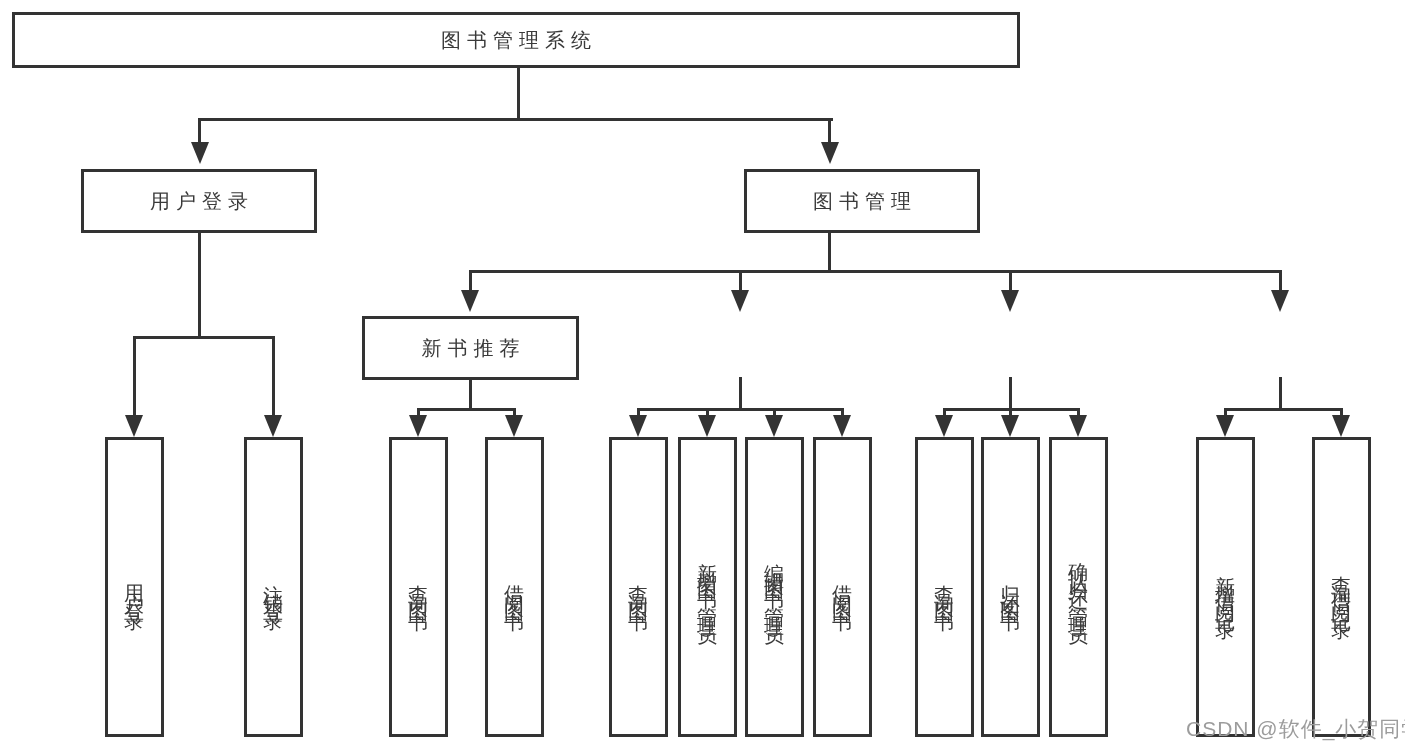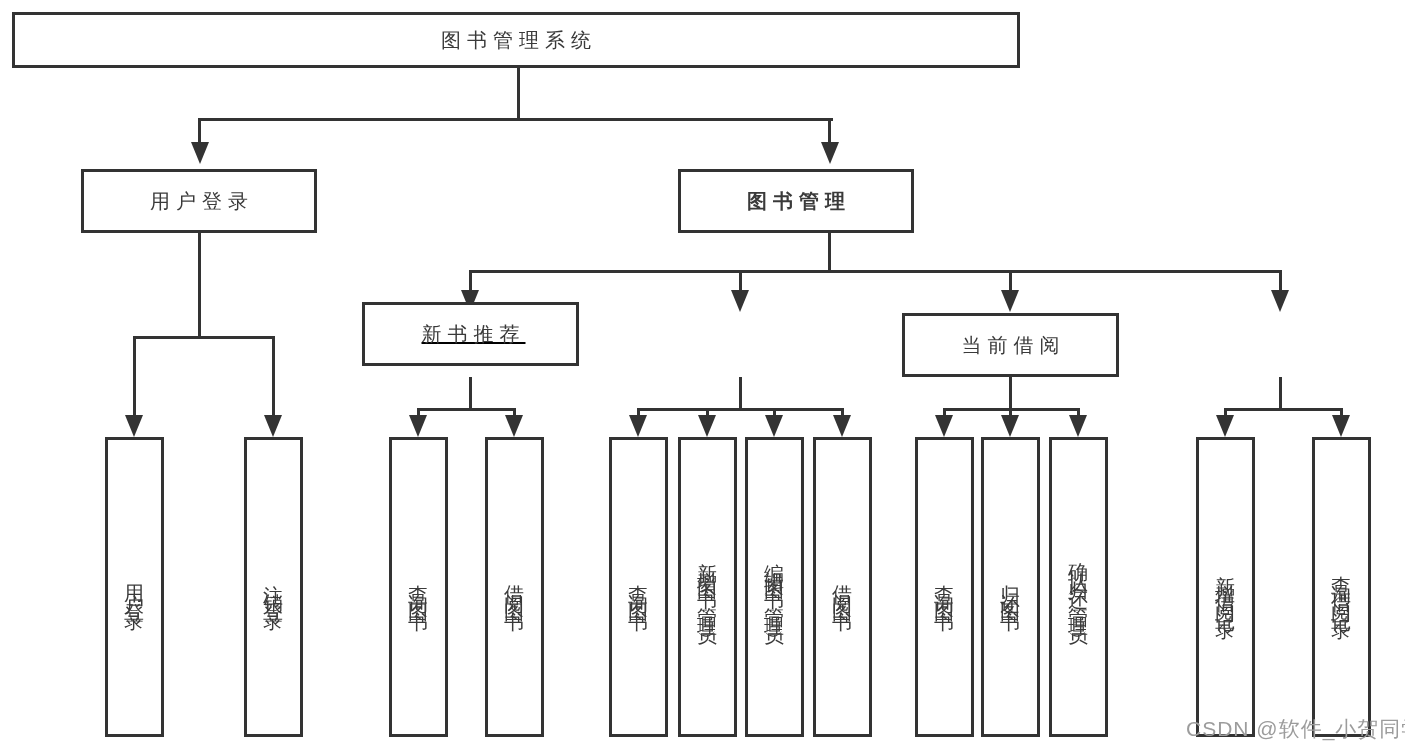--- a/index.html
+++ b/index.html
@@ -63,21 +63,21 @@
   <div class="line" style="left:517px;top:67px;width:3px;height:53px;"></div>
   <div class="line" style="left:198px;top:118px;width:635px;height:3px;"></div>
   <div class="line" style="left:198px;top:118px;width:3px;height:26px;"></div>
   <div class="arrow" style="left:191px;top:142px;"></div>
   <div class="line" style="left:828px;top:118px;width:3px;height:26px;"></div>
   <div class="arrow" style="left:821px;top:142px;"></div>
 
   <div class="box" style="left:81px;top:169px;width:236px;height:64px;">
     <span class="hlabel">用户登录</span>
   </div>
-  <div class="box" style="left:678px;top:169px;width:236px;height:64px;font-weight:bold;">
+  <div class="box" style="left:744px;top:169px;width:236px;height:64px;">
     <span class="hlabel">图书管理</span>
   </div>
 
   <div class="line" style="left:198px;top:232px;width:3px;height:107px;"></div>
   <div class="line" style="left:133px;top:336px;width:142px;height:3px;"></div>
   <div class="line" style="left:133px;top:336px;width:3px;height:81px;"></div>
   <div class="arrow" style="left:125px;top:415px;"></div>
   <div class="line" style="left:272px;top:336px;width:3px;height:81px;"></div>
   <div class="arrow" style="left:264px;top:415px;"></div>
 
@@ -85,25 +85,22 @@
   <div class="line" style="left:469px;top:270px;width:813px;height:3px;"></div>
   <div class="line" style="left:469px;top:270px;width:3px;height:20px;"></div>
   <div class="arrow" style="left:461px;top:290px;"></div>
   <div class="line" style="left:739px;top:270px;width:3px;height:20px;"></div>
   <div class="arrow" style="left:731px;top:290px;"></div>
   <div class="line" style="left:1009px;top:270px;width:3px;height:20px;"></div>
   <div class="arrow" style="left:1001px;top:290px;"></div>
   <div class="line" style="left:1279px;top:270px;width:3px;height:20px;"></div>
   <div class="arrow" style="left:1271px;top:290px;"></div>
 
-  <div class="box" style="left:362px;top:302px;width:217px;height:64px;text-decoration:underline;">
+  <div class="box" style="left:362px;top:316px;width:217px;height:64px;">
     <span class="hlabel">新书推荐</span>
-  </div>
-  <div class="box" style="left:902px;top:313px;width:217px;height:64px;">
-    <span class="hlabel">当前借阅</span>
   </div>
 
   <div class="line" style="left:469px;top:377px;width:3px;height:33px;"></div>
   <div class="line" style="left:417px;top:408px;width:99px;height:3px;"></div>
   <div class="line" style="left:417px;top:408px;width:3px;height:9px;"></div>
   <div class="arrow" style="left:409px;top:415px;"></div>
   <div class="line" style="left:513px;top:408px;width:3px;height:9px;"></div>
   <div class="arrow" style="left:505px;top:415px;"></div>
 
   <div class="line" style="left:739px;top:377px;width:3px;height:33px;"></div>

